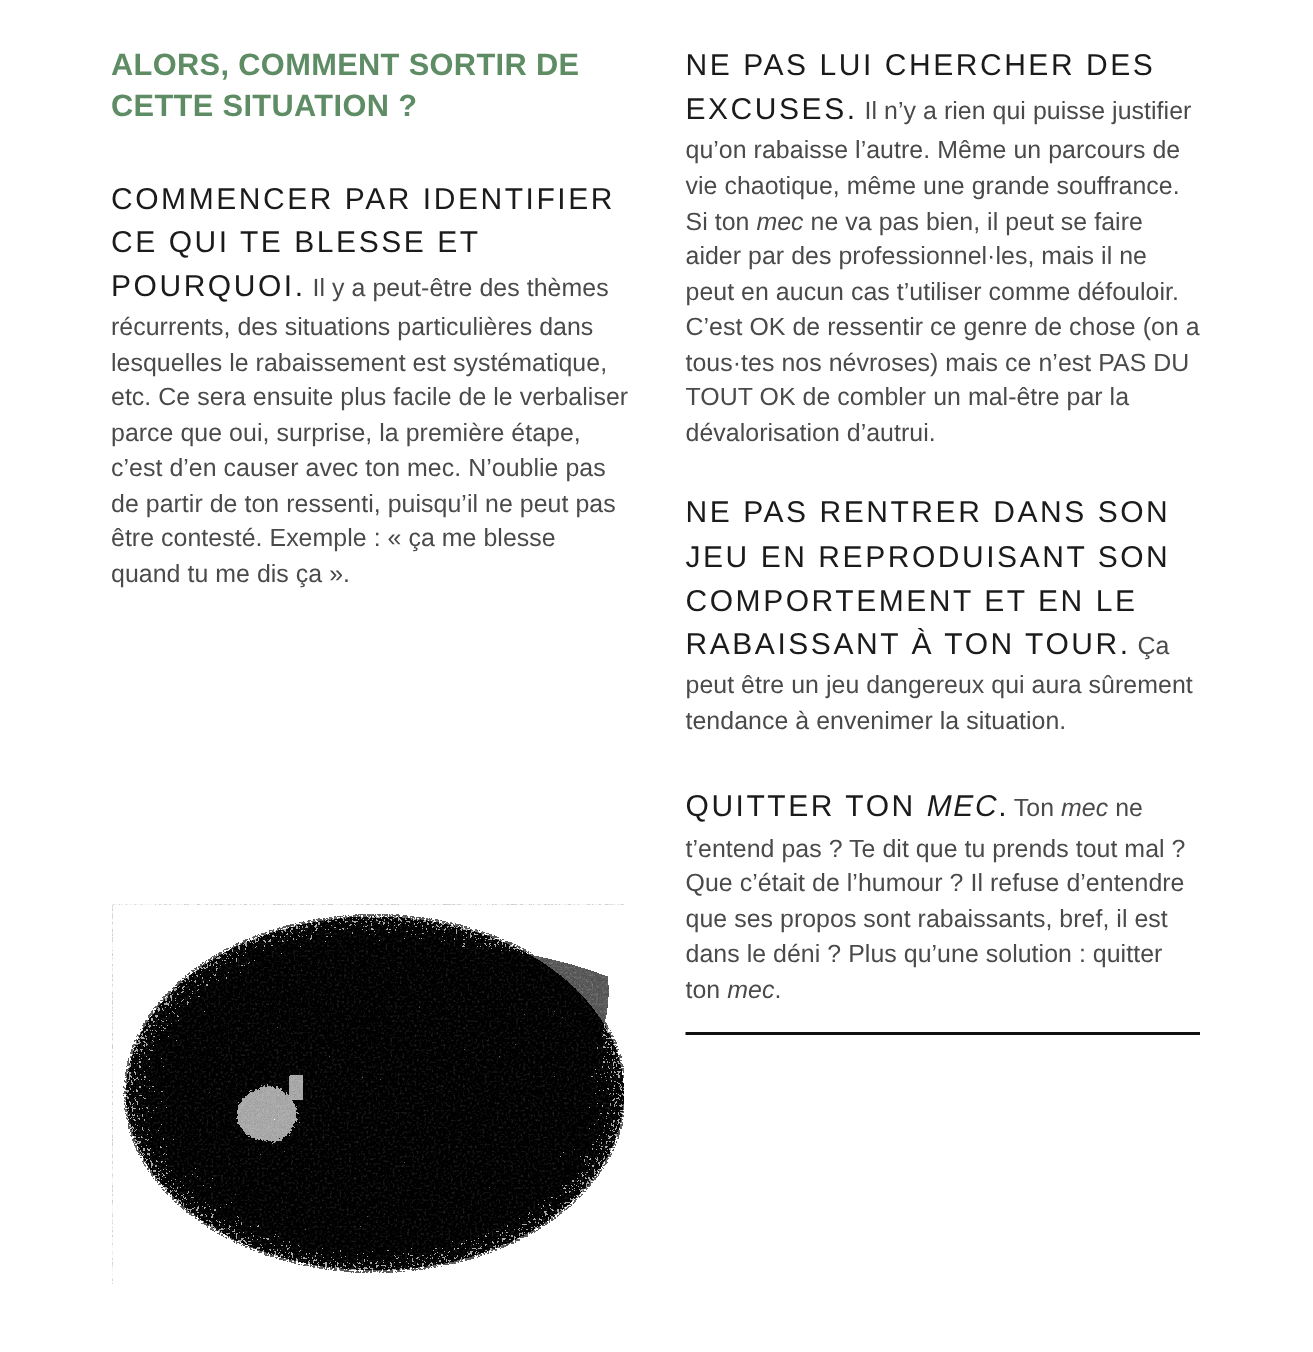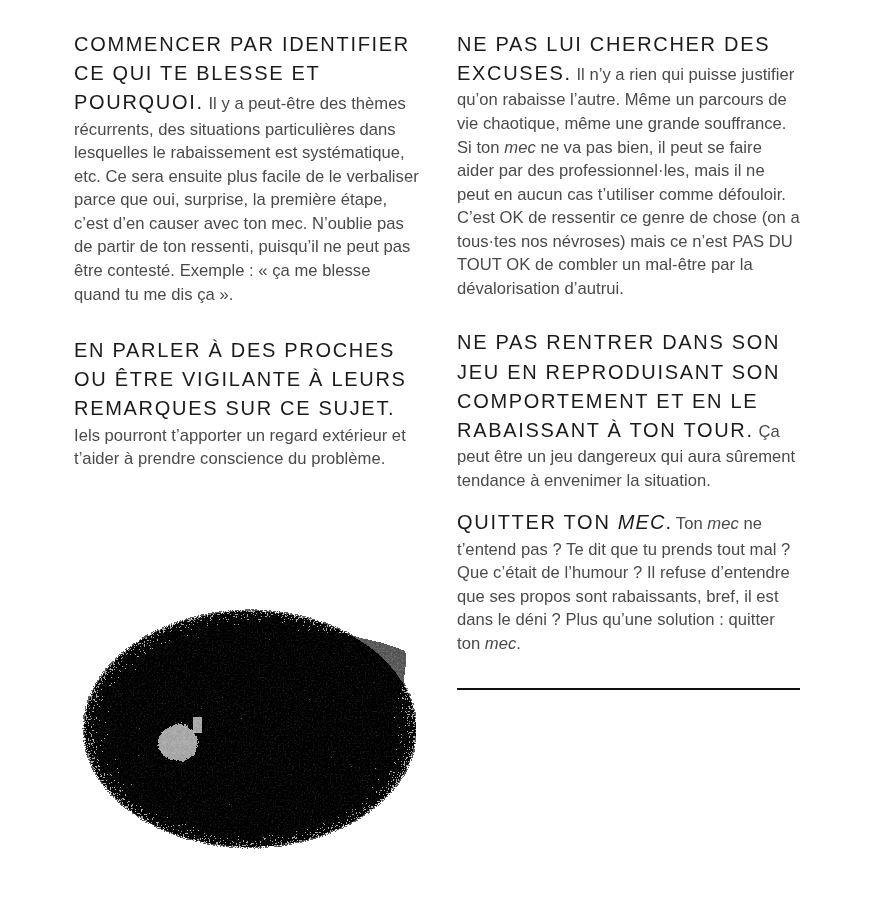--- a/index.html
+++ b/index.html
@@ -67,21 +67,21 @@
   .lead-gap { letter-spacing: 0.02em; }
 
   em.mec {
     font-style: italic;
   }
 
   
   .col-right .para { margin-bottom: 28px; }
 
   
-  .col-right .para.p2 { margin-bottom: 16px; }
+  .col-right .para.p2 { margin-bottom: 32px; }
 
   
   .rule {
     position: absolute;
     left: 457px;
     top: 688px;
     width: 343px;
     height: 2px;
     background: #111111;
   }
@@ -98,28 +98,26 @@
   }
   .photo svg { display: block; width: 100%; height: 100%; }
 </style>
 </head>
 <body>
 
 <div class="page">
 
   <div class="col col-left">
 
+    <h2 class="section-heading">Alors, comment sortir de cette situation ?</h2>
 
     <p class="para">
       <span class="lead">Commencer par identifier ce qui te blesse et pourquoi.</span><span> Il y a peut-être des thèmes récurrents, des situations particulières dans lesquelles le rabaissement est systématique, etc. Ce sera ensuite plus facile de le verbaliser parce que oui, surprise, la première étape, c’est d’en causer avec ton mec. N’oublie pas de partir de ton ressenti, puisqu’il ne peut pas être contesté. Exemple : « ça me blesse quand tu me dis ça ».</span>
     </p>
 
-    <p class="para">
-      <span class="lead">En parler à des proches ou être vigilante à leurs remarques sur ce sujet.</span><span> Iels pourront t’apporter un regard extérieur et t’aider à prendre conscience du problème.</span>
-    </p>
   </div>
 
   <div class="col col-right">
 
     <p class="para p1">
       <span class="lead">Ne pas lui chercher des excuses.</span><span> Il n’y a rien qui puisse justifier qu’on rabaisse l’autre. Même un parcours de vie chaotique, même une grande souffrance. Si ton </span><em class="mec">mec</em><span> ne va pas bien, il peut se faire aider par des professionnel·les, mais il ne peut en aucun cas t’utiliser comme défouloir. C’est OK de ressentir ce genre de chose (on a tous·tes nos névroses) mais ce n’est PAS DU TOUT OK de combler un mal-être par la dévalorisation d’autrui.</span>
     </p>
 
     <p class="para p2">
       <span class="lead">Ne pas rentrer dans son jeu en reproduisant son comportement et en le rabaissant à ton tour.</span><span> Ça peut être un jeu dangereux qui aura sûrement tendance à envenimer la situation.</span>

